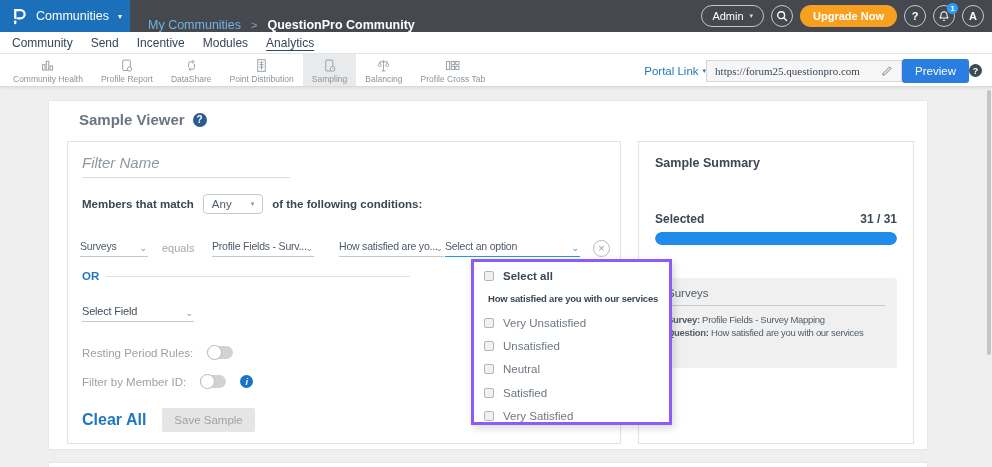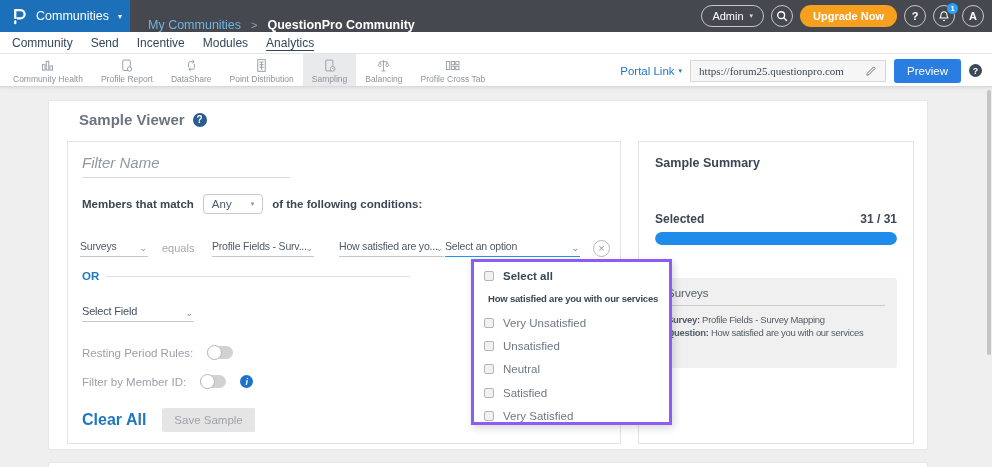--- a/index.html
+++ b/index.html
@@ -40,21 +40,21 @@
 
   
   .toolbar { position:absolute; top:54px; left:0; right:0; height:33px; background:#fff;
              border-bottom:1px solid #d9d9d9; box-shadow:0 1px 3px rgba(0,0,0,.08);
              display:flex; align-items:stretch; padding-left:4px; z-index:38; }
   .tab { display:flex; flex-direction:column; align-items:center; justify-content:center;
          padding:2px 9px 1px; gap:1px; cursor:pointer; }
   .tab.active { background:#e9eaeb; }
   .ticon { height:15px; display:flex; align-items:center; color:#9aa1a8; }
   .tlabel { font-size:8.5px; color:#8d949c; white-space:nowrap; }
-  .toolbar-right { position:absolute; right:10px; top:0; height:33px; display:flex; align-items:center; gap:8px; }
+  .toolbar-right { position:absolute; right:10px; top:0; height:33px; display:flex; align-items:center; gap:0; }
   .portal-link { color:#1f77c0; font-size:11.5px; display:flex; align-items:center; gap:4px; cursor:pointer; }
   .portal-link .caret { font-size:7px; }
   .url-box { width:196px; height:22px; border:1px solid #d6d6d6; background:#f6f6f6; display:flex; align-items:center; }
   .url-box input { flex:1; min-width:0; border:none; background:transparent; font-size:11px; color:#3b4754;
                    padding:0 0 0 8px; font-family:Liberation Serif, serif; outline:none; }
   .pencil-btn { width:28px; height:100%; border:none; background:transparent; color:#6e7781;
                 display:flex; align-items:center; justify-content:center; cursor:pointer; }
   .preview-btn { height:24px; padding:0 13px; background:#2a7de1; color:#fff; border:none; border-radius:3px;
                  font-size:11.5px; font-family:inherit; cursor:pointer; }
   .help-dark { width:13px; height:13px; border-radius:50%; background:#3b4a57; color:#fff; font-size:9px;

